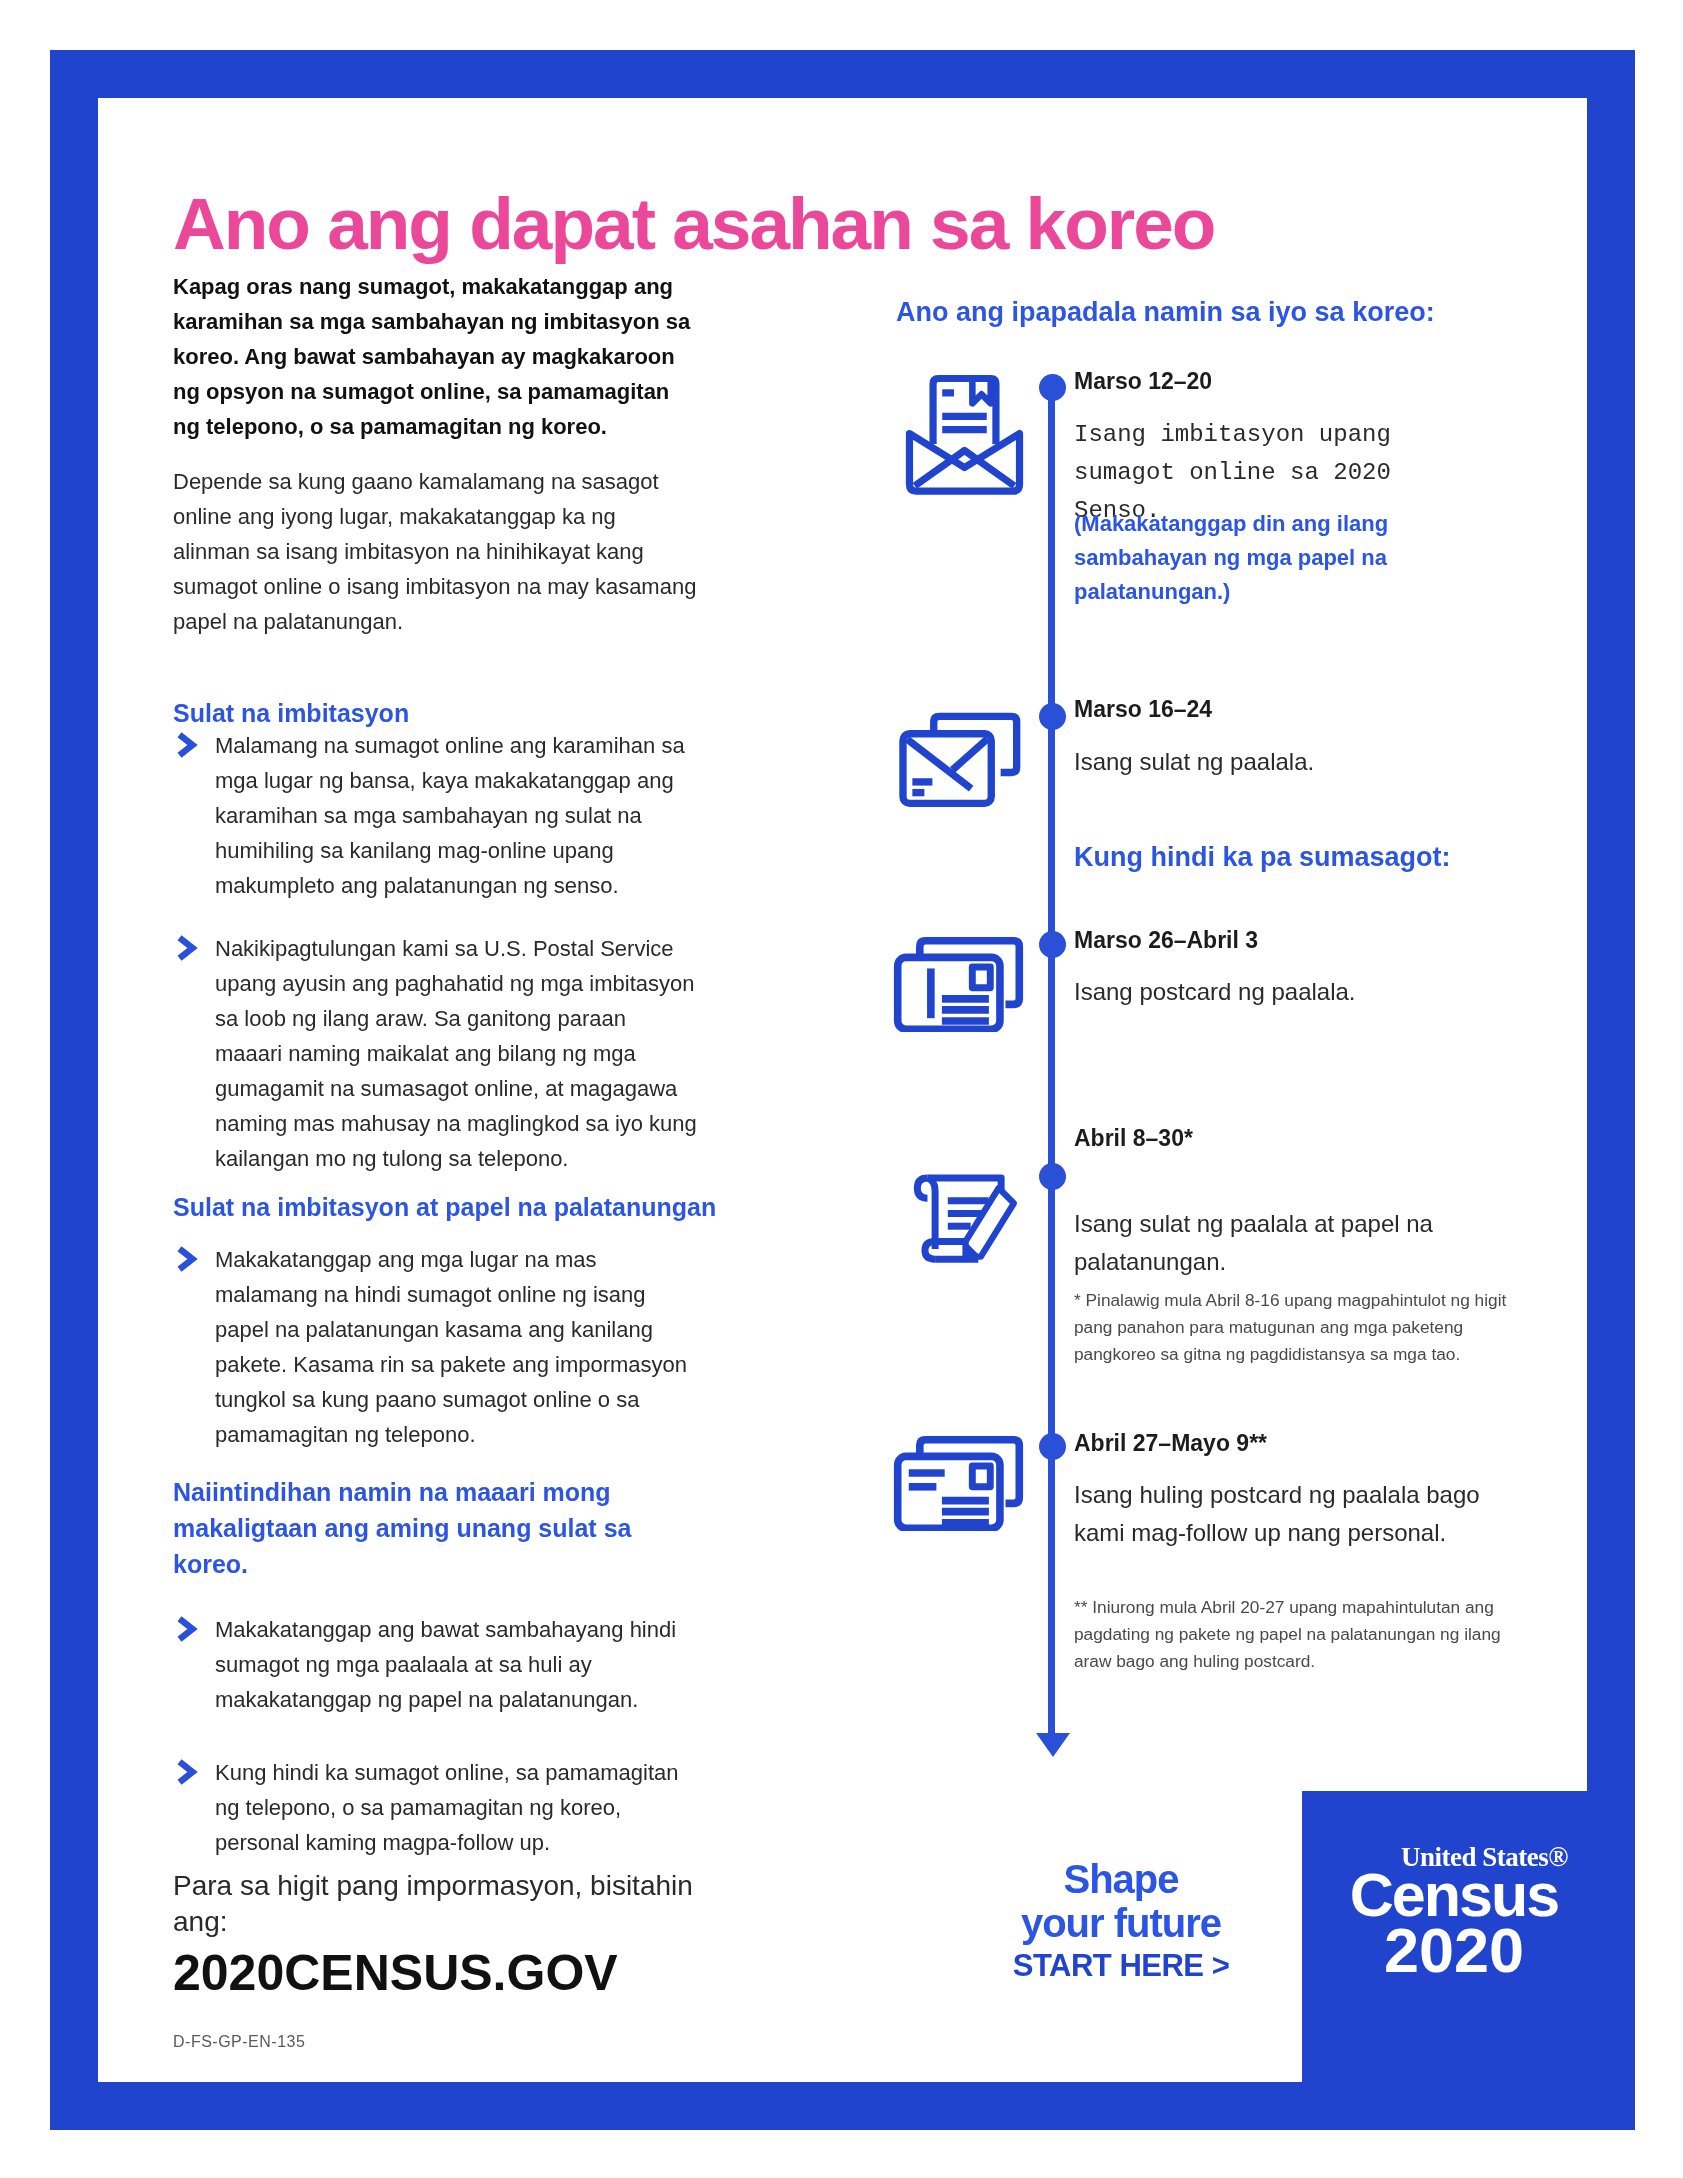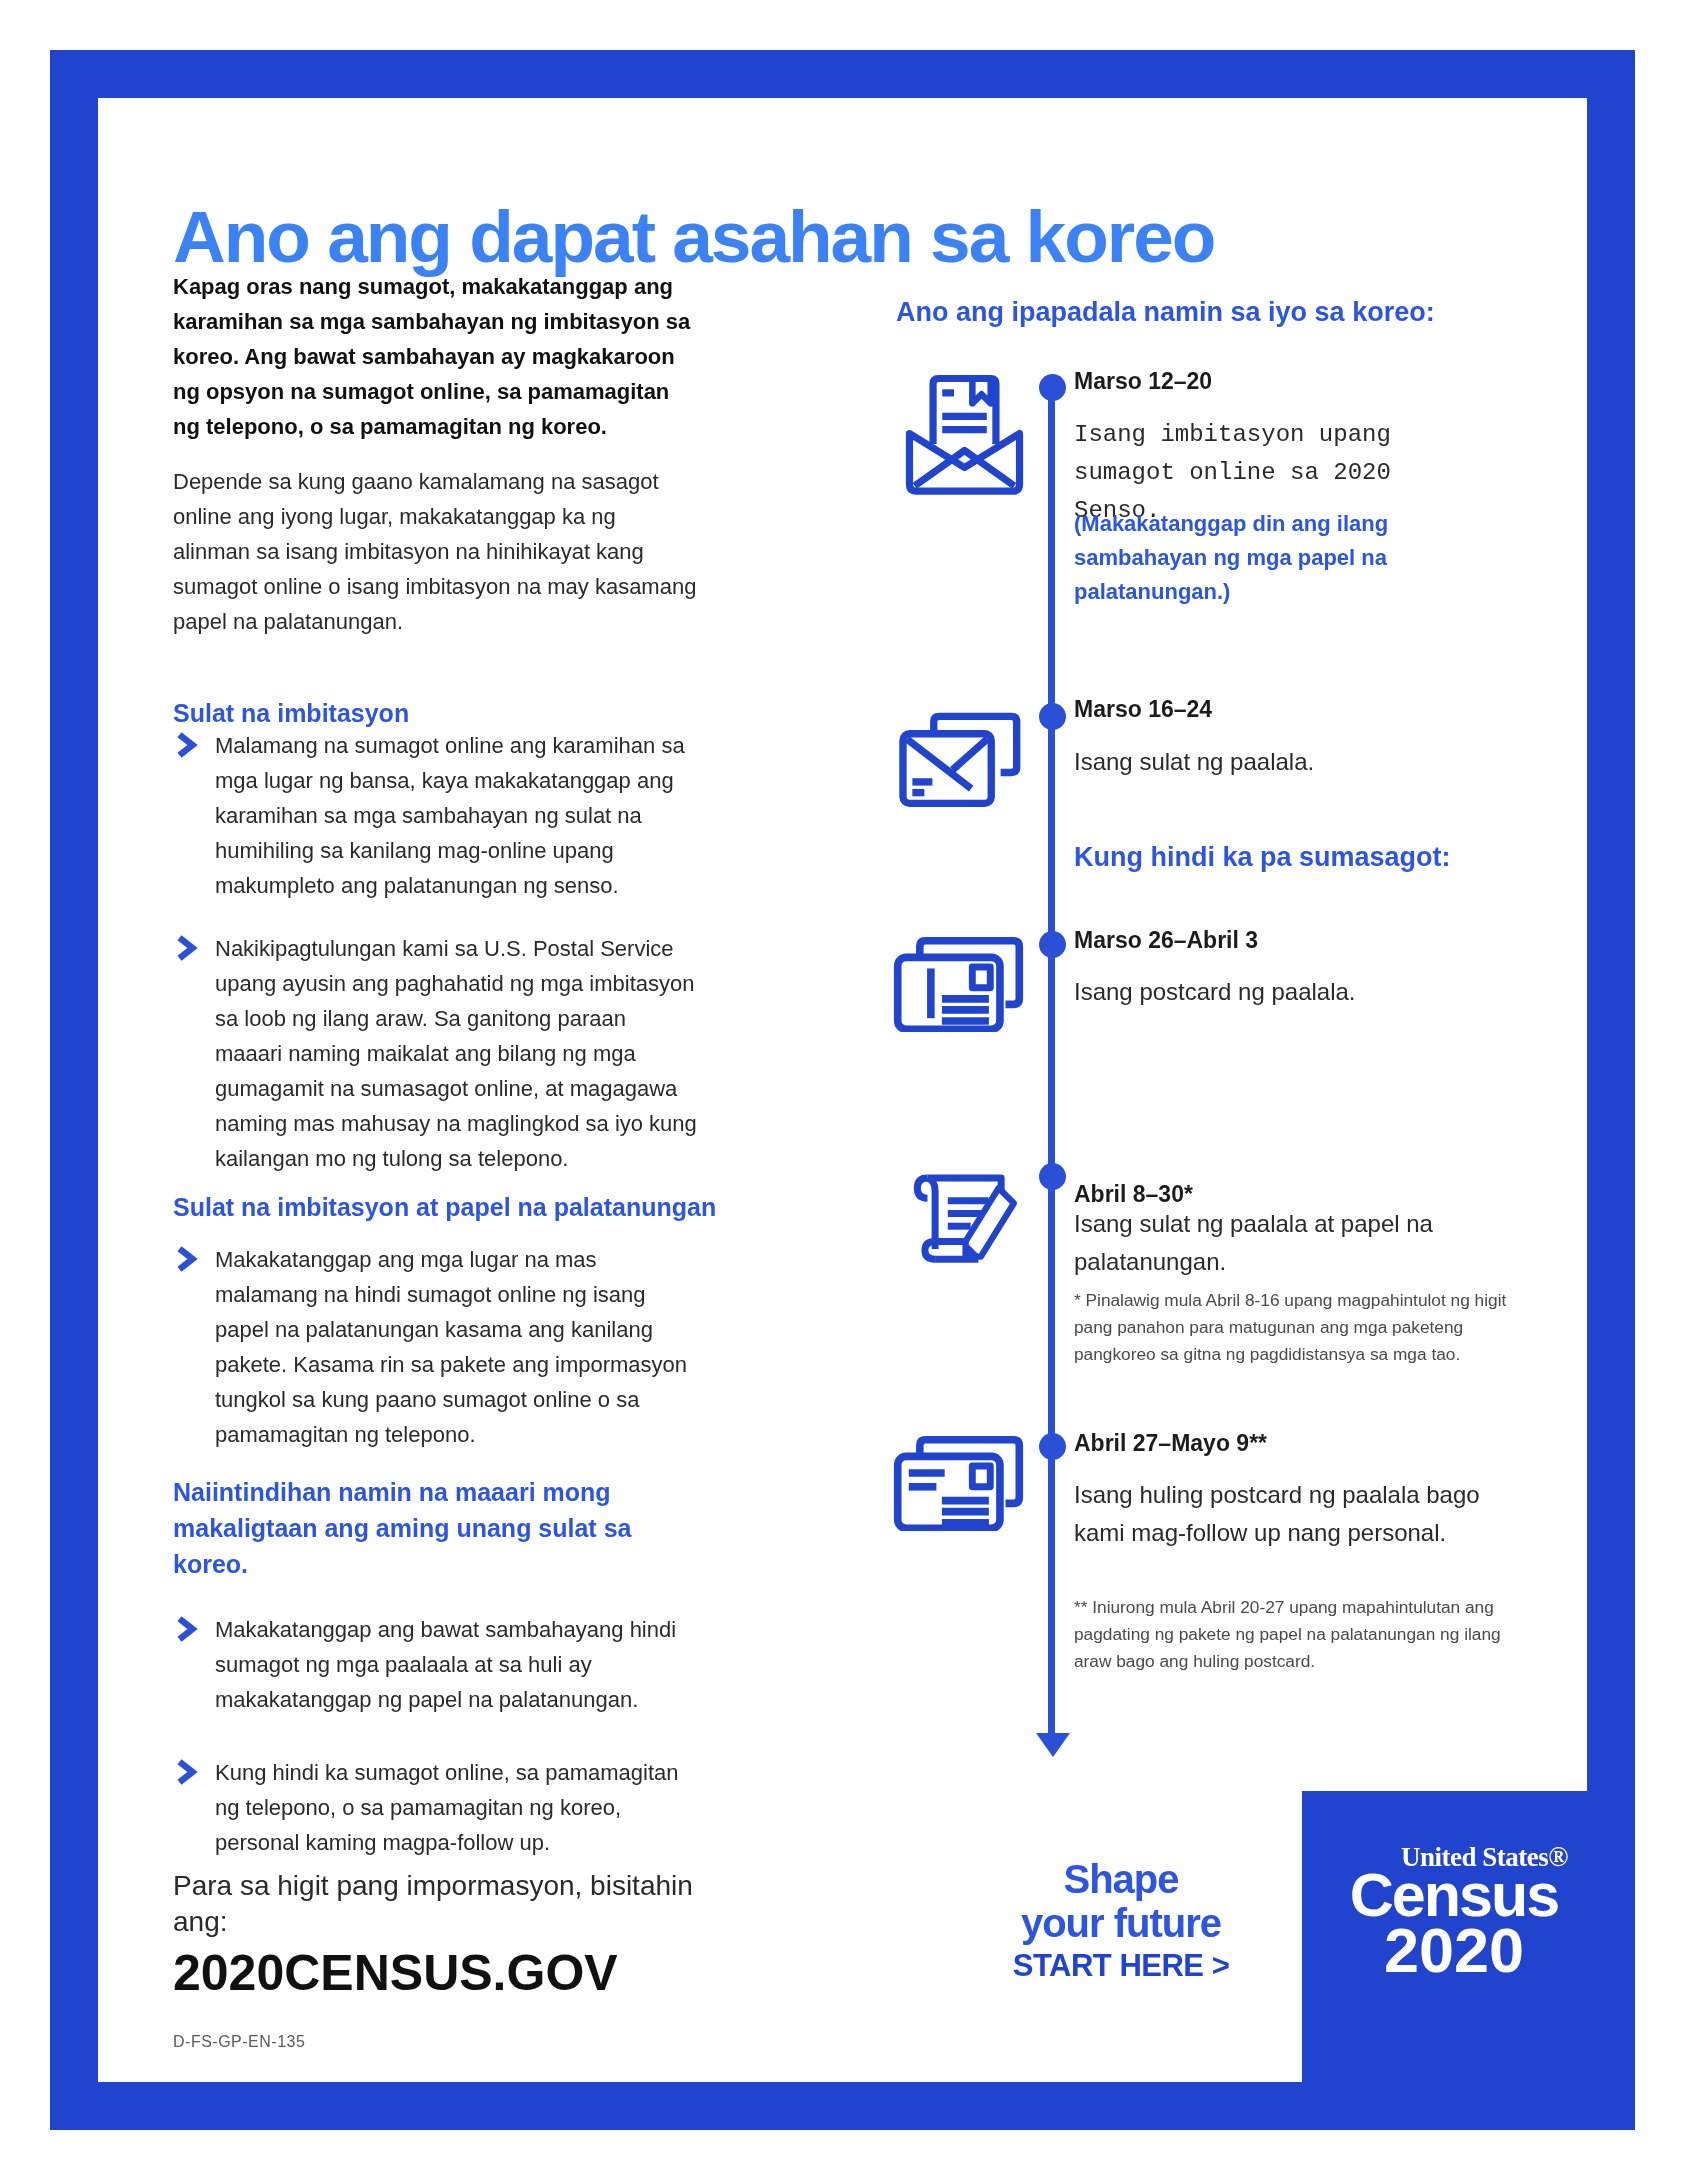--- a/index.html
+++ b/index.html
@@ -8,22 +8,22 @@
     font-family:"Liberation Sans", sans-serif;color:#1d1d1d;
     -webkit-font-smoothing:antialiased;overflow:hidden;
   }
   
   .frame{
     position:absolute;left:50px;top:50px;width:1489px;height:1984px;
     border:48px solid #2144ce;background:transparent;z-index:1;
   }
   
   .page-title{
-    position:absolute;left:173px;top:150px;width:1386px;z-index:2;
-    font-size:73px;font-weight:bold;letter-spacing:-2px;color:#3b82f6;line-height:1.05;
+    position:absolute;left:173px;top:137px;width:1386px;z-index:2;
+    font-size:73px;font-weight:bold;letter-spacing:-2px;color:#ec4899;line-height:1.05;
     white-space:nowrap;
   }
   
   .left-col{position:absolute;left:173px;top:269px;width:525px;z-index:2;}
   .left-col p{margin:0;}
   .intro-bold{font-size:22px;line-height:35px;font-weight:bold;color:#111;margin-bottom:20px !important;}
   .intro{font-size:22px;line-height:35px;color:#2a2a2a;margin-bottom:59px !important;}
   .lead-heading{
     font-size:25px;line-height:30px;font-weight:bold;color:#2b55e2;margin:0 0 28px 0;white-space:nowrap;
   }
@@ -193,21 +193,21 @@
     <path d="M30,86 H64"></path>
     <path d="M40,40 H72"></path>
       <path d="M40,50 H72"></path>
       <path d="M40,60 H58"></path>
     <g>
       <path d="M80,30 L92,42 L66,84 L54,84 L54,72 Z" fill="#ffffff" stroke-width="5"></path>
       <path d="M54,84 L66,84 L54,72 Z" fill="currentColor" stroke="none"></path>
     </g>
   </svg>
 </div>
-<div class="tl-date" style="top:1181px;">Abril 8–30*</div>
+<div class="tl-date" style="top:1125px;">Abril 8–30*</div>
 <div class="tl-body" style="top:1205px;width:396px;">Isang sulat ng paalala at papel na palatanungan.</div>
 <div class="tl-foot" style="top:1287px;width:441px;">* Pinalawig mula Abril 8-16 upang magpahintulot ng higit pang panahon para matugunan ang mga paketeng pangkoreo sa gitna ng pagdidistansya sa mga tao.</div>
 
 <div class="tl-icon" style="left:889px;top:1426px;width:139px;height:105px;">
   <svg viewBox="0 0 100 76" fill="none" stroke="currentColor" stroke-width="5.5" stroke-linejoin="round">
     <path d="M22,26 V14 Q22,10 26,10 H90 Q94,10 94,14 V52 Q94,56 90,56 H84"></path>
     <rect x="6" y="22" width="74" height="52" rx="6" fill="#ffffff"></rect>
     <rect x="60" y="29" width="13" height="15" stroke-width="5"></rect>
     <path d="M14,34 H40"></path>
       <path d="M14,44 H34"></path>

